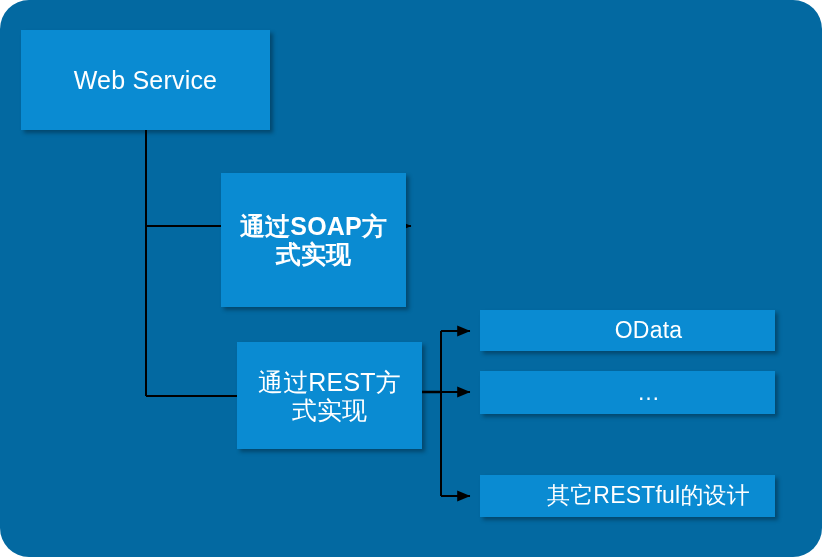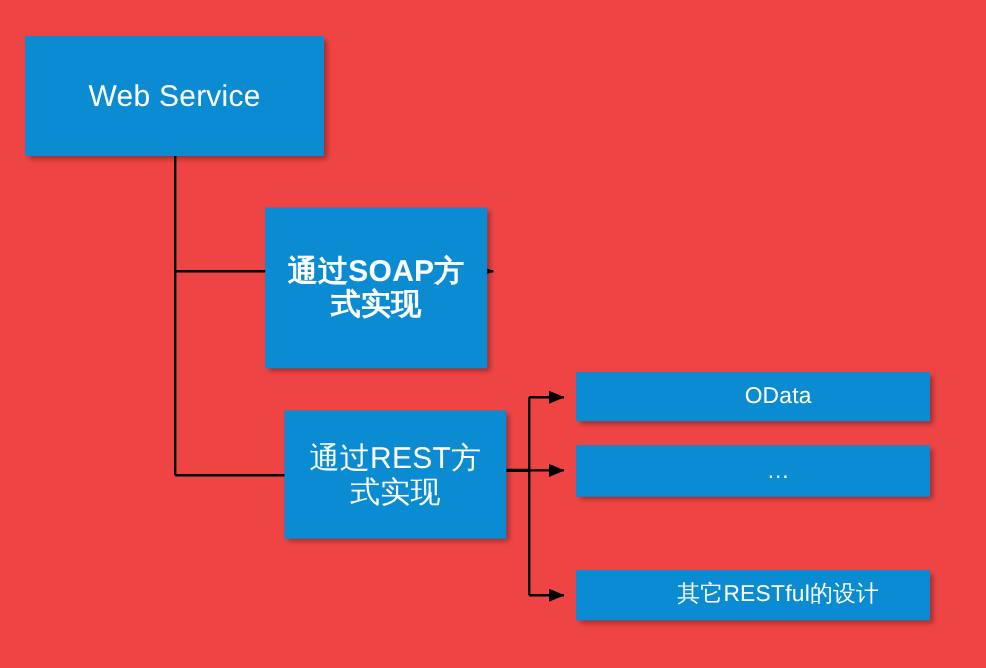--- a/index.html
+++ b/index.html
@@ -4,42 +4,43 @@
 <style>
   html, body {
     margin: 0;
     padding: 0;
     background: #ffffff;
   }
   #canvas {
     position: relative;
     width: 822px;
     height: 557px;
-    background: #ef4444;
+    background: #0369a1;
     overflow: hidden;
     font-family: "Liberation Sans", "DejaVu Sans", sans-serif;
+    border-radius: 29px;
   }
   .node {
     position: absolute;
     box-sizing: border-box;
     display: flex;
     align-items: center;
     justify-content: center;
     text-align: center;
     color: #ffffff;
     background: #0a8bd2;
     box-shadow: 3px 3px 4px rgba(0,0,0,0.32);
     line-height: 1.12;
     padding: 2px 6px;
     white-space: pre-line;
     letter-spacing: 0.2px;
   }
   .node-large   { font-size: 25px; }
   .node-mid     { font-size: 25px; }
-  .node-wide    { font-size: 19px; padding-left: 48px; }
+  .node-wide    { font-size: 23px; padding-left: 48px; }
   .svg-layer {
     position: absolute;
     left: 0;
     top: 0;
     width: 822px;
     height: 557px;
     pointer-events: none;
   }
 </style>
 </head>

